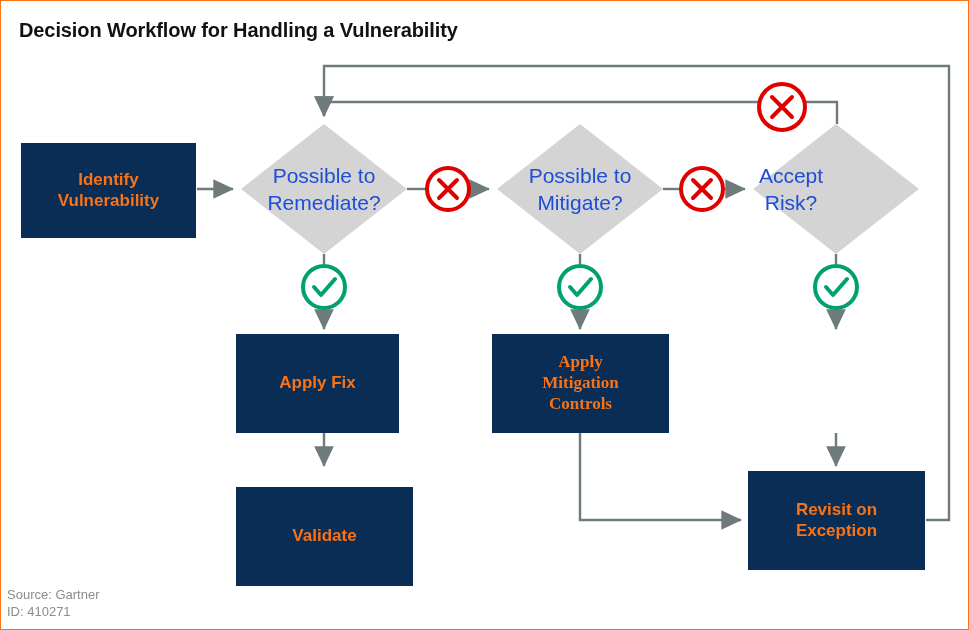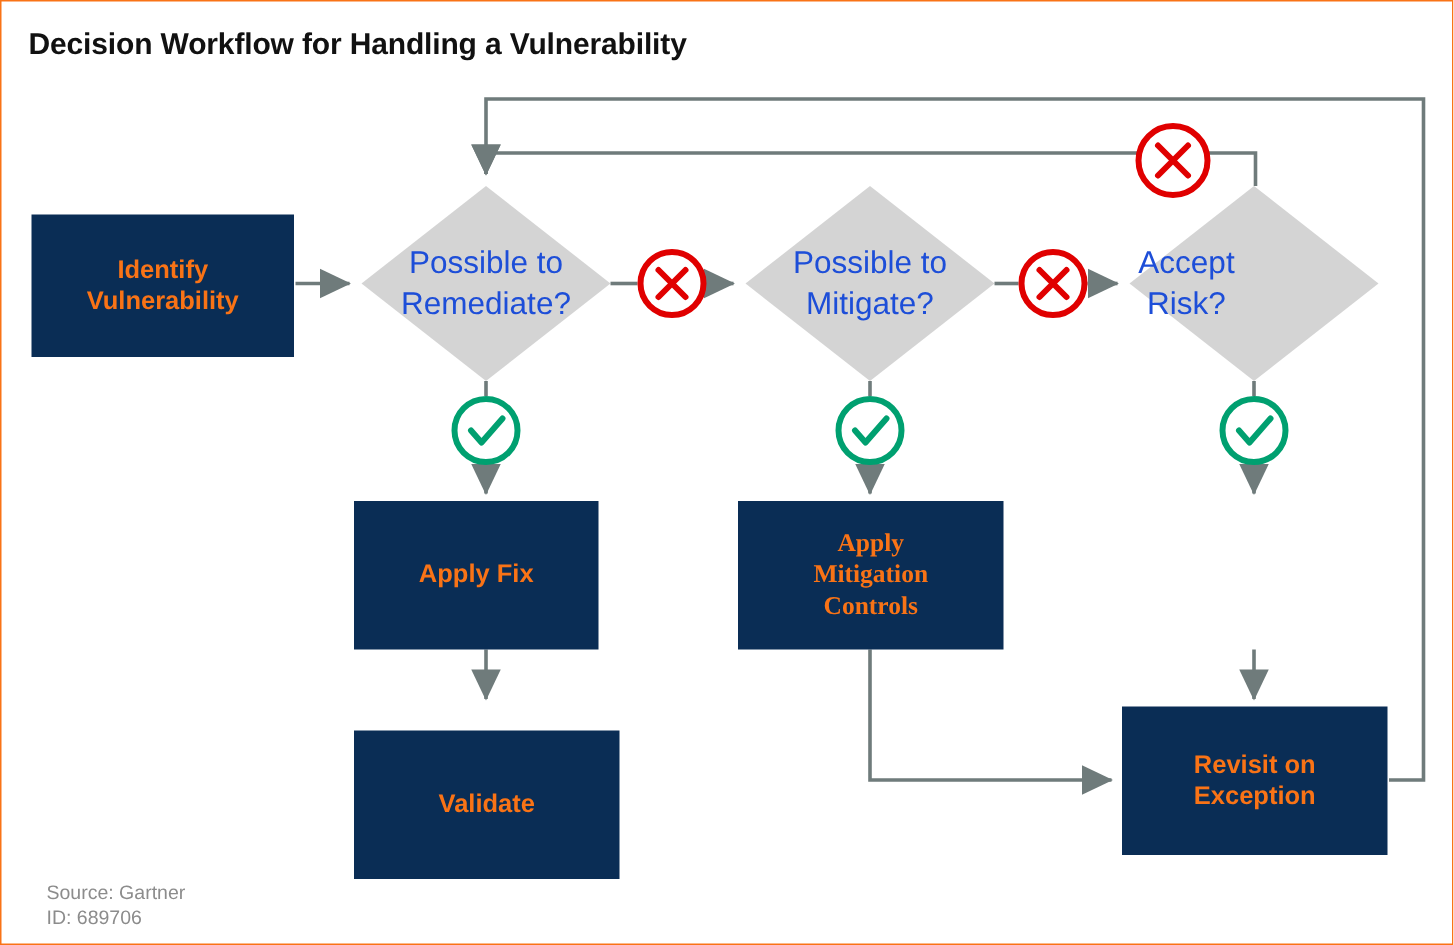--- a/index.html
+++ b/index.html
@@ -55,21 +55,21 @@
     align-items: center;
     justify-content: center;
     text-align: center;
     color: #1d4ed8;
     font-size: 21px;
     line-height: 1.3;
     pointer-events: none;
   }
   .footer {
     position: absolute;
-    left: 30px;
+    left: 6px;
     font-size: 13px;
     color: #8c8c8c;
     white-space: nowrap;
   }
   #src-line { top: 586px; }
   #id-line { top: 603px; }
 </style>
 </head>
 <body>
 
@@ -186,15 +186,15 @@
     <span style="white-space:pre-line;">Possible to
 Mitigate?</span>
   </div>
 
   <div class="decision-label" style="left:720px; top:158px; width:140px; height:60px;">
     <span style="white-space:pre-line;">Accept
 Risk?</span>
   </div>
 
   <div class="footer" id="src-line">Source: Gartner</div>
-  <div class="footer" id="id-line">ID: 689706</div>
+  <div class="footer" id="id-line">ID: 410271</div>
 
 </div>
 
 </body></html>

